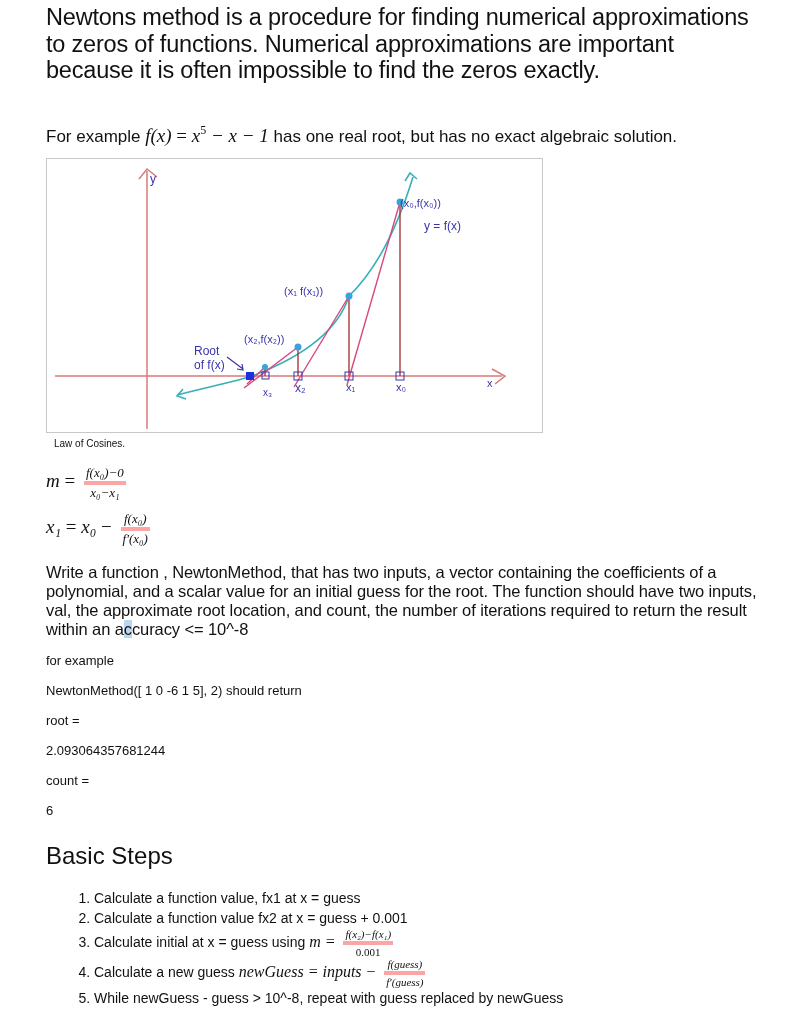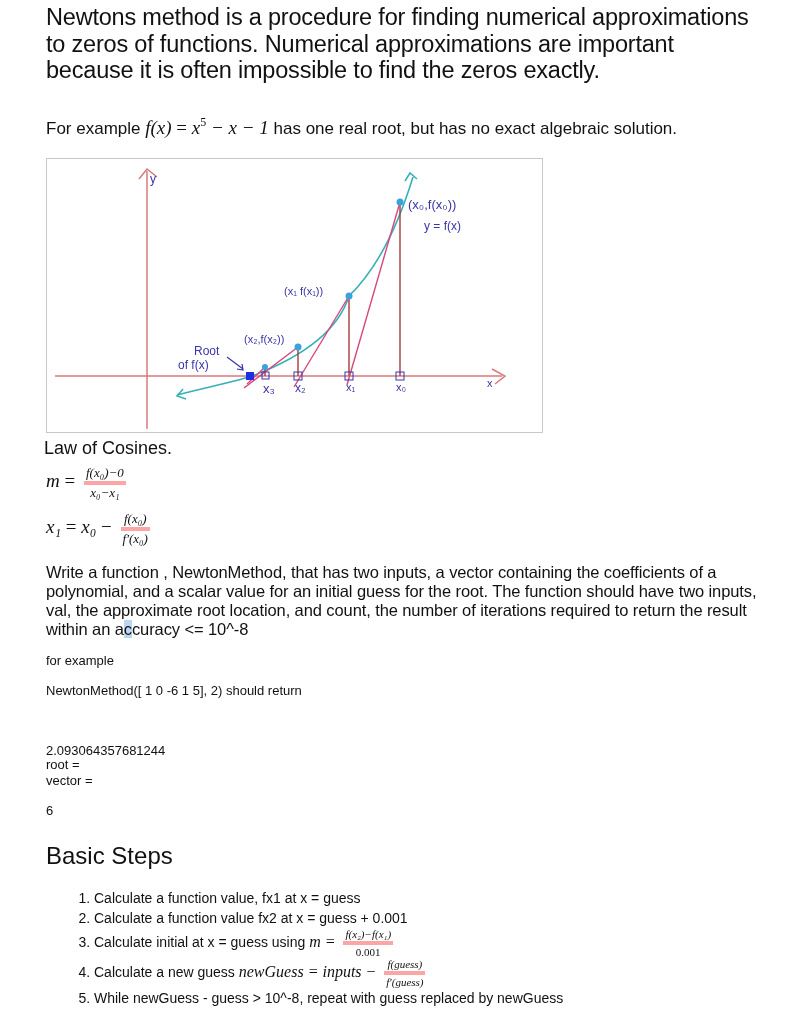--- a/index.html
+++ b/index.html
@@ -6,32 +6,32 @@
   body {
     width: 804px; height: 1014px; position: relative; overflow: hidden;
     font-family: "Liberation Sans", sans-serif; color: #111;
   }
   .abs { position: absolute; }
   .intro {
     left: 46px; top: 4px; width: 720px;
     font-size: 23.5px; line-height: 26.5px; letter-spacing: -0.2px;
   }
   .example-line {
-    left: 46px; top: 109px; font-size: 17px; line-height: 26px; white-space: nowrap;
+    left: 46px; top: 117px; font-size: 17px; line-height: 26px; white-space: nowrap;
   }
   .math { font-family: "Liberation Serif", serif; font-style: italic; font-size: 19px; }
   .math-up { font-family: "Liberation Serif", serif; font-size: 19px; }
   sup.m { font-size: 12px; vertical-align: 8px; font-style: normal; font-family: "Liberation Serif", serif; }
   .figure {
     left: 46px; top: 158px; width: 497px; height: 275px;
     border: 1px solid #c8c8c8; box-sizing: border-box; background: #fff;
   }
   .figure svg { position: absolute; left: 0; top: 0; }
   .fig-label { position: absolute; color: #3a34a8; font-size: 11px; white-space: nowrap; }
-  .caption { left: 44px; top: 438px; font-size: 18px; }
+  .caption { left: 54px; top: 438px; font-size: 10px; }
   .eq-block { left: 46px; font-family: "Liberation Serif", serif; font-style: italic; font-size: 19px; white-space: nowrap; }
   .frac { display: inline-block; vertical-align: middle; text-align: center; font-size: 13px; margin: 0 4px; }
   .frac .num { display: block; border-bottom: 4px solid #fca5a5; padding: 0 2px 1px 2px; line-height: 14px; }
   .frac .den { display: block; padding: 1px 2px 0 2px; line-height: 14px; }
   .frac.small { font-size: 11px; }
   .frac.small .num, .frac.small .den { line-height: 12px; }
   .upright { font-style: normal; }
   .task {
     left: 46px; top: 563px; width: 720px;
     font-size: 16.5px; line-height: 19px; letter-spacing: -0.1px;
@@ -91,29 +91,29 @@
     <rect x="247" y="213" width="8" height="8" fill="none" stroke="#3a34a8"></rect>
     <rect x="215" y="213" width="7" height="7" fill="none" stroke="#3a34a8"></rect>
     <rect x="199" y="213" width="8" height="8" fill="#1f2fe0"></rect>
 
     <line x1="180" y1="198" x2="196" y2="210" stroke="#3a34a8" stroke-width="1.2"></line>
     <polyline points="190,210 196,211 195,205" fill="none" stroke="#3a34a8" stroke-width="1.2"></polyline>
   </svg>
   <span class="fig-label" style="left:103px;top:13px;font-size:12px;">y</span>
   <span class="fig-label" style="left:440px;top:218px;font-size:11px;">x</span>
   <span class="fig-label" style="left:377px;top:13px;font-size:12px;margin-top:47px;">y = f(x)</span>
-  <span class="fig-label" style="left:361px;top:38px;font-size:13px;">(x₀,f(x₀))</span>
+  <span class="fig-label" style="left:353px;top:38px;font-size:11px;">(x₀,f(x₀))</span>
   <span class="fig-label" style="left:237px;top:126px;font-size:11px;">(x₁ f(x₁))</span>
   <span class="fig-label" style="left:197px;top:174px;font-size:11px;">(x₂,f(x₂))</span>
   <span class="fig-label" style="left:147px;top:185px;font-size:12px;">Root</span>
-  <span class="fig-label" style="left:131px;top:199px;font-size:12px;">of f(x)</span>
+  <span class="fig-label" style="left:147px;top:199px;font-size:12px;">of f(x)</span>
   <span class="fig-label" style="left:349px;top:222px;font-size:11px;">x₀</span>
   <span class="fig-label" style="left:299px;top:222px;font-size:11px;">x₁</span>
   <span class="fig-label" style="left:248px;top:222px;font-size:12px;">x₂</span>
-  <span class="fig-label" style="left:216px;top:222px;font-size:13px;">x₃</span>
+  <span class="fig-label" style="left:216px;top:228px;font-size:10px;">x₃</span>
 </div>
 
 <div class="abs caption">Law of Cosines.</div>
 
 <div class="abs eq-block" style="top:466px;">
   <span>m</span>
   <span class="upright">=</span>
   <span class="frac">
     <span class="num">f(x₀)−0</span>
     <span class="den">x₀−x₁</span>
@@ -128,23 +128,23 @@
   <span class="frac">
     <span class="num">f(x₀)</span>
     <span class="den">f′(x₀)</span>
   </span>
 </div>
 
 <div class="abs task"><span>Write a function , NewtonMethod, that has two inputs, a vector containing the coefficients of a polynomial, and a scalar value for an initial guess for the root. The function should have two inputs, val, the approximate root location, and count, the number of iterations required to return the result within an a</span><span class="sel">c</span><span>curacy &lt;= 10^-8</span></div>
 
 <div class="abs small-text" style="top:653px;">for example</div>
 <div class="abs small-text" style="top:683px;">NewtonMethod([ 1 0 -6 1 5], 2) should return</div>
-<div class="abs small-text" style="top:713px;margin-top:44px;">root =</div>
+<div class="abs small-text" style="top:713px;">root =</div>
 <div class="abs small-text" style="top:743px;">2.093064357681244</div>
-<div class="abs small-text" style="top:773px;">vector =</div>
+<div class="abs small-text" style="top:773px;">count =</div>
 <div class="abs small-text" style="top:803px;">6</div>
 
 <div class="abs heading">Basic Steps</div>
 
 <ol class="abs steps">
   <li>Calculate a function value, fx1 at x = guess</li>
   <li>Calculate a function value fx2 at x = guess + 0.001</li>
   <li style="line-height:24px;">
     <span>Calculate initial at x = guess using</span>
     <span class="fx">m =</span>

